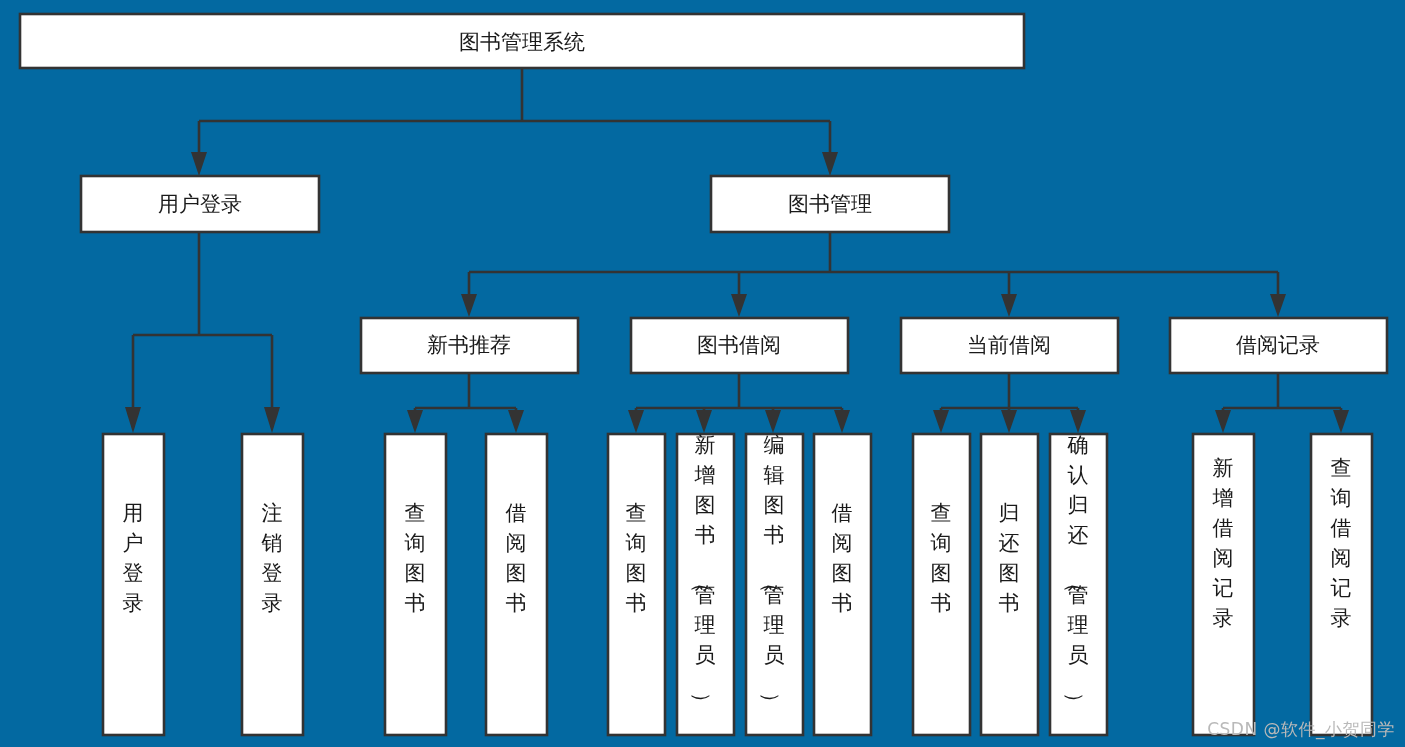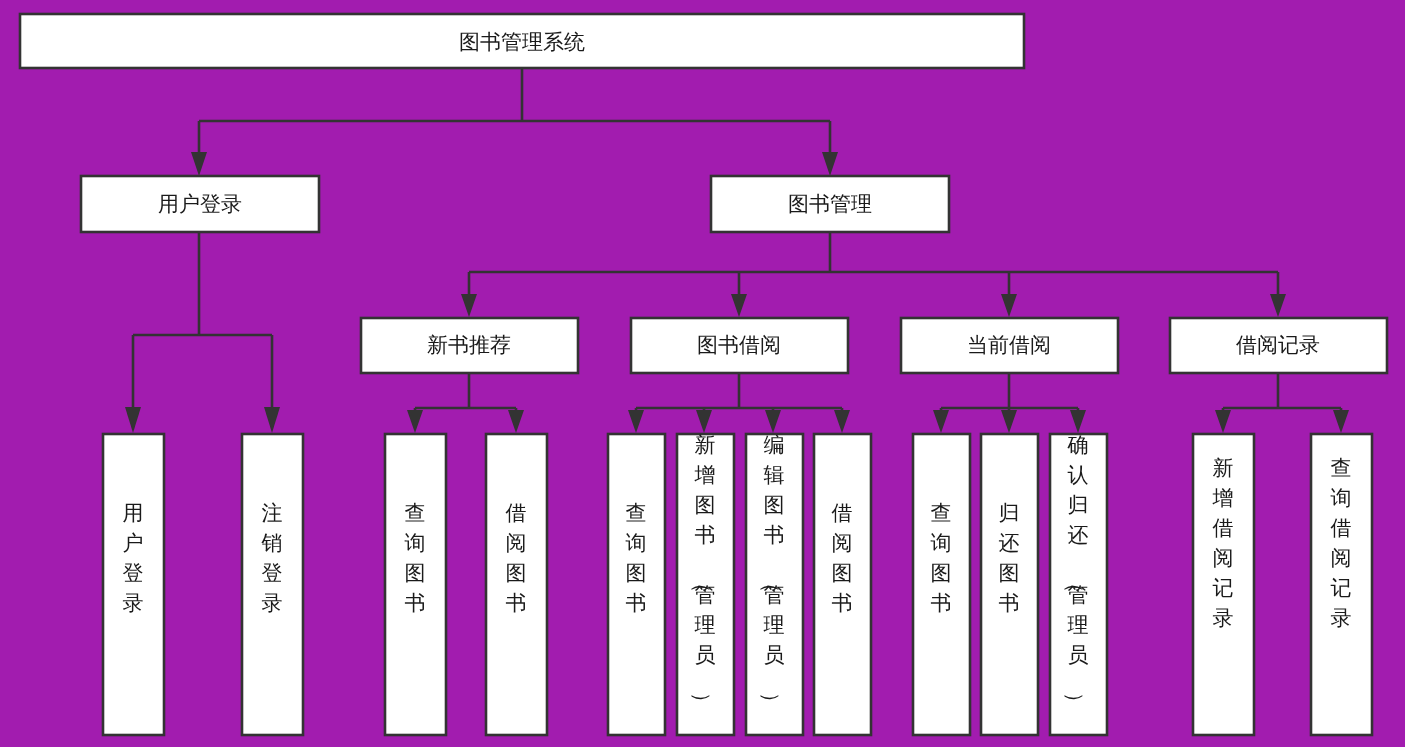--- a/index.html
+++ b/index.html
@@ -8,21 +8,21 @@
     padding: 0;
     background: #ffffff;
   }
   body {
     font-family: "DejaVu Sans", "Liberation Sans", sans-serif;
   }
   #diagram-root {
     position: relative;
     width: 1405px;
     height: 747px;
-    background: #a21caf;
+    background: #0369a1;
     overflow: hidden;
   }
   svg.flowchart {
     position: absolute;
     left: 0;
     top: 0;
     width: 1405px;
     height: 747px;
     display: block;
   }
@@ -218,13 +218,14 @@
       <rect class="node-box" x="1193" y="434" width="61" height="301"></rect>
       <text class="node-label-v" x="1223" y="475"><tspan x="1223" dy="0">新</tspan><tspan x="1223" dy="30">增</tspan><tspan x="1223" dy="30">借</tspan><tspan x="1223" dy="30">阅</tspan><tspan x="1223" dy="30">记</tspan><tspan x="1223" dy="30">录</tspan></text>
     </g>
     <g>
       <rect class="node-box" x="1311" y="434" width="61" height="301"></rect>
       <text class="node-label-v" x="1341" y="475"><tspan x="1341" dy="0">查</tspan><tspan x="1341" dy="30">询</tspan><tspan x="1341" dy="30">借</tspan><tspan x="1341" dy="30">阅</tspan><tspan x="1341" dy="30">记</tspan><tspan x="1341" dy="30">录</tspan></text>
     </g>
 
   </svg>
 
+  <div class="watermark">CSDN @软件_小贺同学</div>
 </div>
 
 </body></html>

